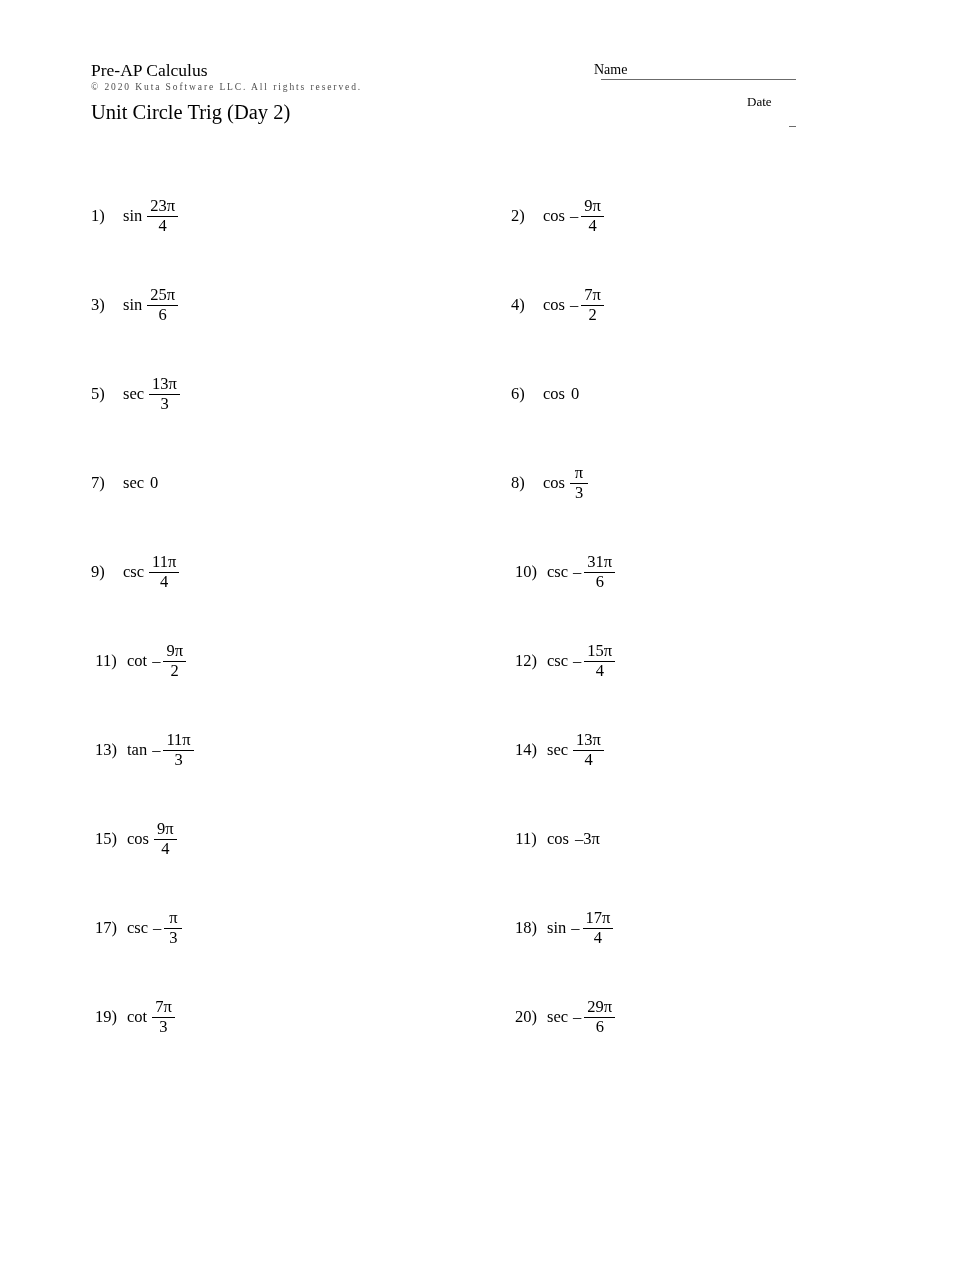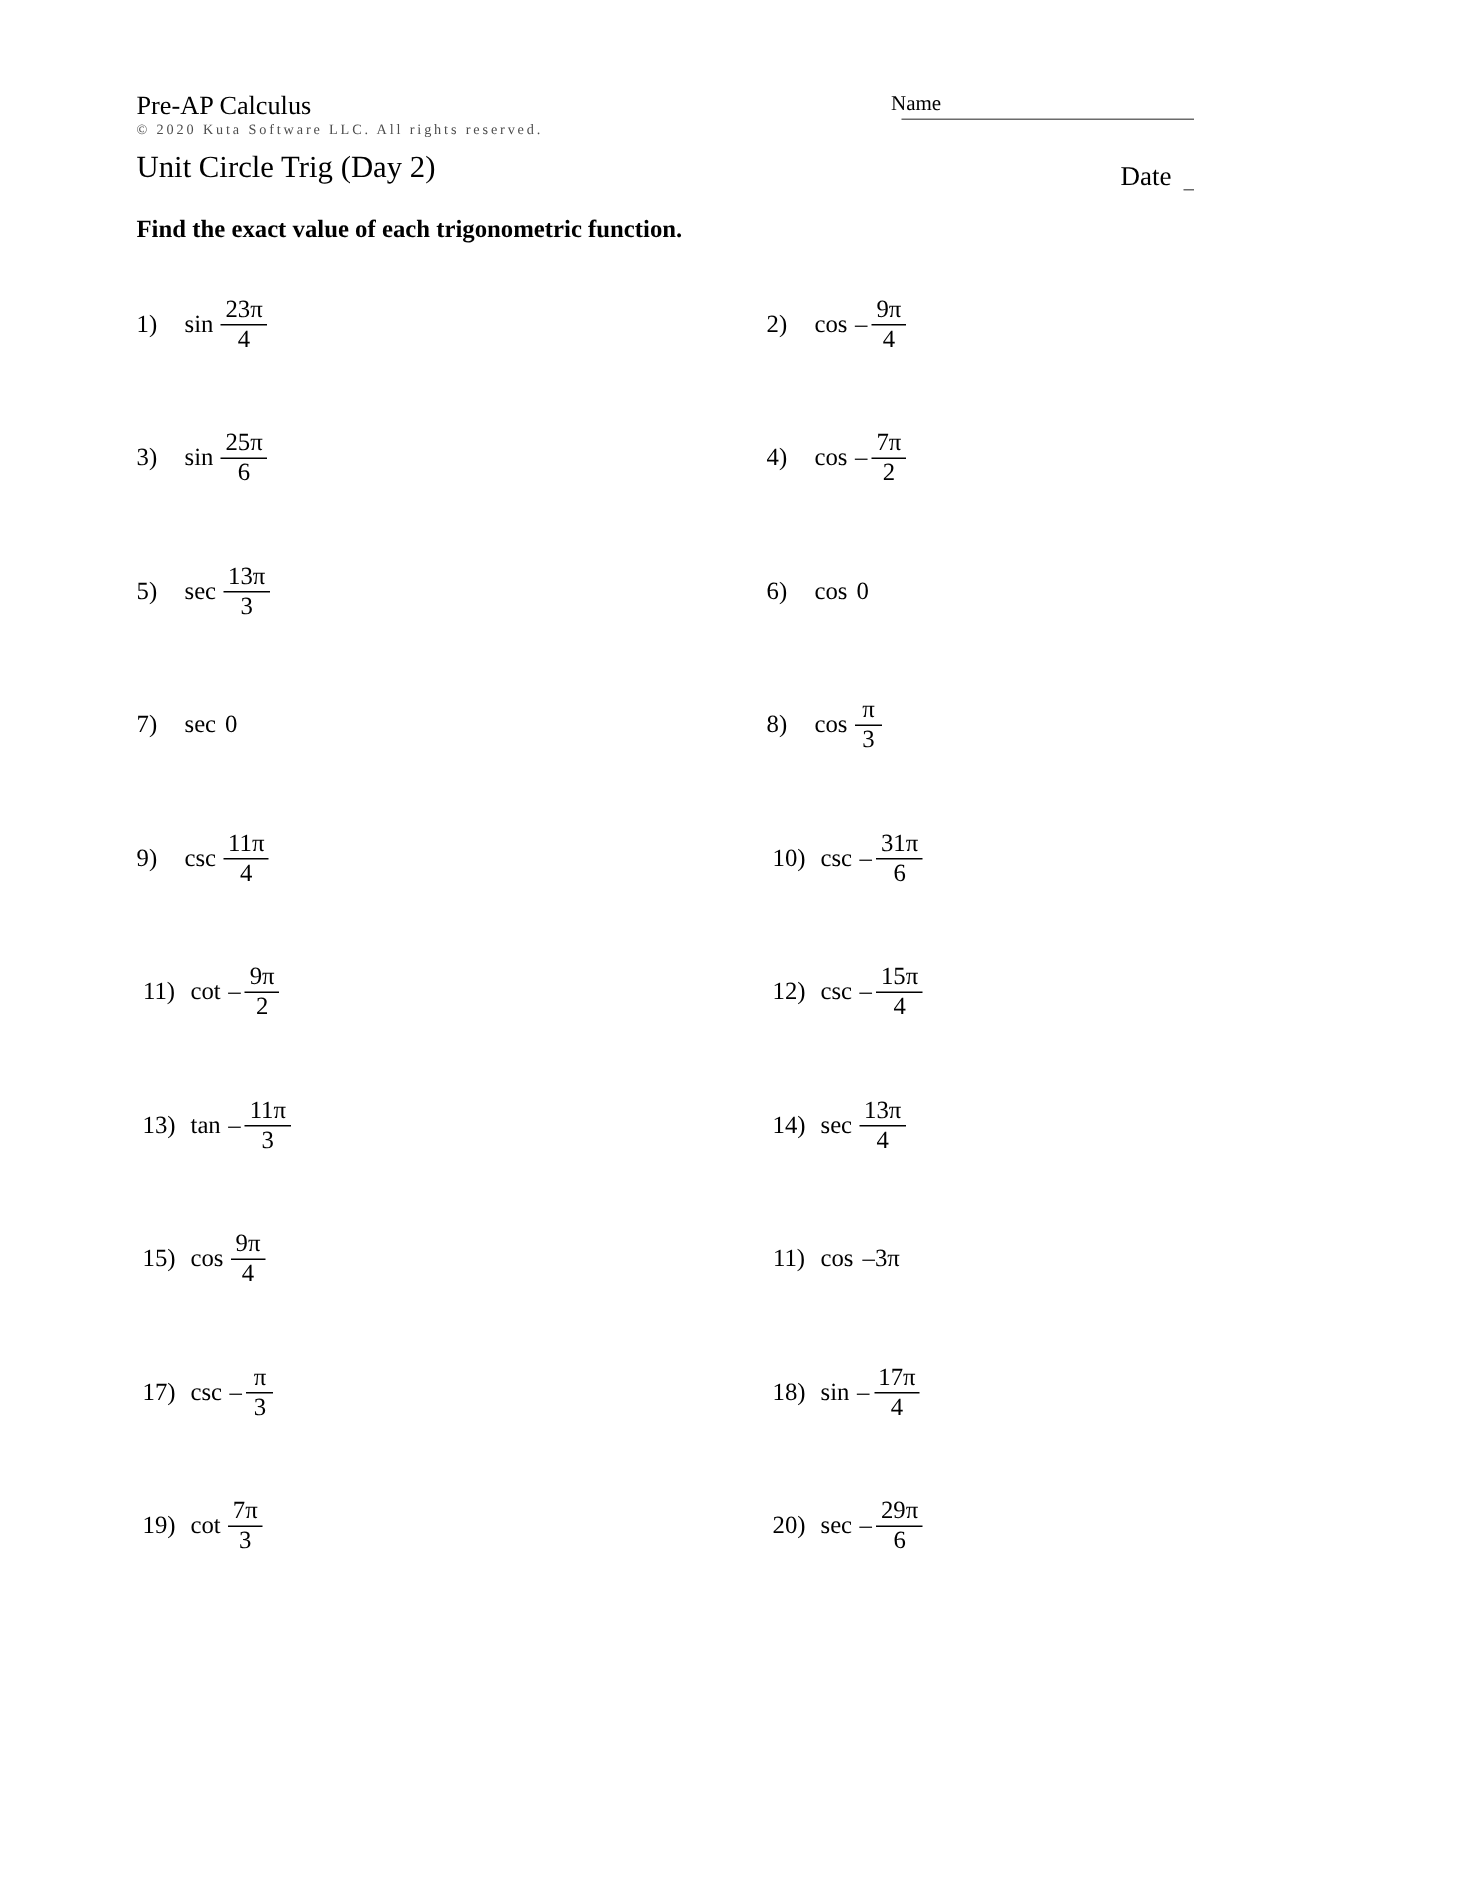--- a/index.html
+++ b/index.html
@@ -65,22 +65,22 @@
     position: absolute;
     left: 601px;
     top: 79px;
     width: 336px;
     height: 1px;
     background: #6b6b6b;
   }
   .date-label {
     position: absolute;
     left: 747px;
-    top: 107px;
-    font-size: 18px;
+    top: 92px;
+    font-size: 13px;
     line-height: 20px;
   }
   .date-line {
     position: absolute;
     left: 789px;
     top: 126px;
     width: 148px;
     height: 1px;
     background: #6b6b6b;
   }
@@ -190,21 +190,20 @@
     <div class="copyright-top">© 2020 Kuta Software LLC.  All rights reserved.</div>
     <div class="worksheet-title">Unit Circle Trig (Day 2)</div>
 
     <div class="name-label">Name</div>
     <div class="name-line"></div>
 
     <div class="date-label">Date</div>
     <div class="date-line"></div>
   </div>
 
-  <div class="instruction">Find the exact value of each trigonometric function.</div>
 
   <div class="problems">
       <div class="prow">
         <div class="pcell left">
           <div class="expr">
             <span class="pnum">1)</span>
             <span class="func">sin</span>
             <span class="frac">
               <span class="num">23π</span>
               <span class="bar"></span>

